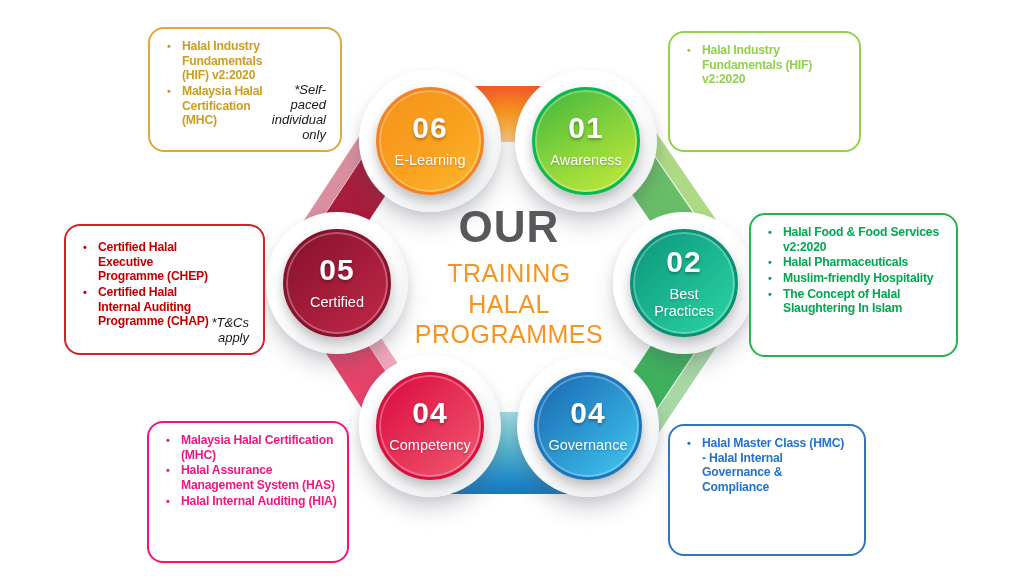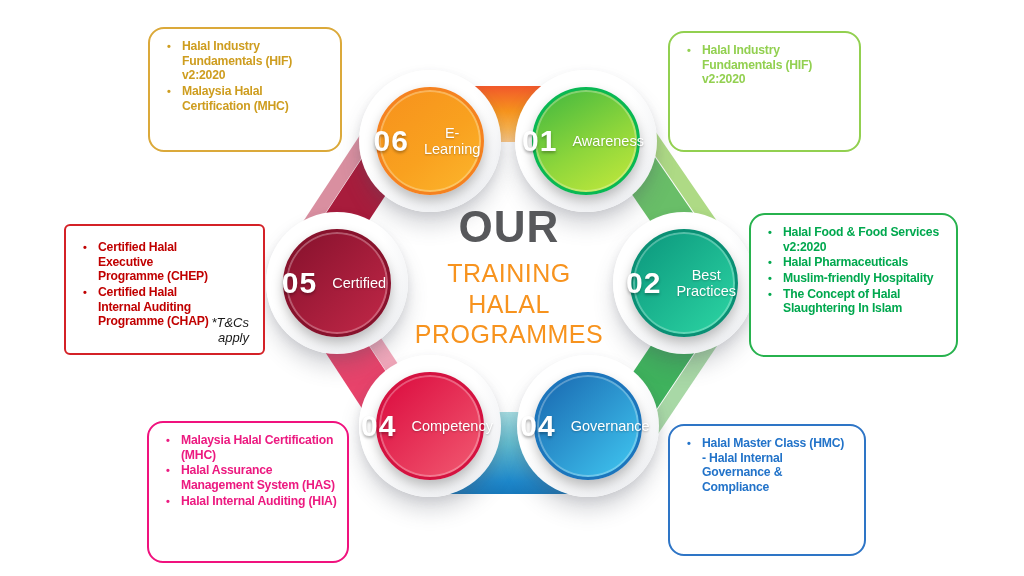--- a/index.html
+++ b/index.html
@@ -12,21 +12,21 @@
   
   .node { position:absolute; width:142px; height:142px; }
   .plate {
     position:absolute; inset:0; border-radius:50%;
     background: radial-gradient(circle at 36% 30%, #ffffff 50%, #f3f4f6 72%, #e1e3e8 100%);
     box-shadow: 0 14px 20px rgba(80,85,100,.22), 0 4px 8px rgba(80,85,100,.12);
   }
   .disc {
     position:absolute; left:17px; top:17px; width:102px; height:102px;
     border-radius:50%; border:3px solid;
-    display:flex; flex-direction:row; align-items:center; justify-content:center; gap:9px;
+    display:flex; flex-direction:column; align-items:center; justify-content:center; gap:9px;
     color:#fff; text-align:center;
     box-shadow: 0 6px 12px rgba(0,0,0,.25), inset 0 0 0 2px rgba(255,255,255,.28);
   }
   .num { font-size:30px; font-weight:bold; letter-spacing:1px; line-height:1;
          text-shadow:0 2px 3px rgba(0,0,0,.3); }
   .lbl { font-size:14.5px; line-height:1.12; text-shadow:0 1px 2px rgba(0,0,0,.25); padding:0 6px; }
 
   .n06 { left:359px; top:70px;  } .d06 { background:linear-gradient(140deg,#F7941D 10%,#F9A11F 55%,#FCB62D 100%); border-color:#F58220; }
   .n01 { left:515px; top:70px;  } .d01 { background:linear-gradient(150deg,#46B93F 5%,#8ED63B 55%,#C6EA3C 100%); border-color:#09B853; }
   .n02 { left:613px; top:212px; } .d02 { background:linear-gradient(135deg,#0E9C80 10%,#2BD3A2 95%); border-color:#0A8F74; }
@@ -51,21 +51,21 @@
                 letter-spacing:-.2px; line-height:1.2; margin:1px 0; }
   .callout li::before { content:"•"; position:absolute; left:5px; top:1px; font-size:11px; }
   .footnote { margin-top:auto; text-align:right; font-style:italic; font-size:13px;
               color:#1A1A1A; font-weight:normal; letter-spacing:0; padding-right:4px; }
 
   .co-elearning   { left:148px; top:27px;  width:194px; height:125px; border-color:#DBA93A; color:#CE9D1F; }
   .co-awareness   { left:668px; top:31px;  width:193px; height:121px; border-color:#92D050; color:#92D050; justify-content:center; }
   .co-best        { left:749px; top:213px; width:209px; height:144px; border-color:#27B24E; color:#00A84E; }
   .co-governance  { left:668px; top:424px; width:198px; height:132px; border-color:#2E75C6; color:#2273C9; justify-content:center; padding-right:18px; }
   .co-competency  { left:147px; top:421px; width:202px; height:142px; border-color:#F0127E; color:#EC1A80; }
-  .co-certified   { left:64px;  top:224px; width:201px; height:131px; border-color:#D42127; color:#C00000; padding-top:13px;border-radius:6px; }
+  .co-certified   { left:64px;  top:224px; width:201px; height:131px; border-color:#D42127; color:#C00000; padding-top:13px; }
 </style>
 </head>
 <body>
 
 <div class="canvas">
 
   <svg class="bg-svg" width="1024" height="576" viewBox="0 0 1024 576">
     <defs>
       <linearGradient id="gradTop" gradientUnits="userSpaceOnUse" x1="0" y1="86" x2="0" y2="142">
         <stop offset="0" stop-color="#F1582B"></stop>
@@ -153,20 +153,21 @@
       <div>HALAL</div>
       <div>PROGRAMMES</div>
     </div>
   </div>
 
   <div class="callout co-elearning">
     <ul>
         <li>Halal Industry Fundamentals (HIF) v2:2020</li>
         <li>Malaysia Halal Certification (MHC)</li>
       </ul>
+    <div class="footnote">*Self-paced individual only</div>
   </div>
 
   <div class="callout co-awareness">
     <ul>
         <li>Halal Industry Fundamentals (HIF) v2:2020</li>
       </ul>
   </div>
 
   <div class="callout co-best">
     <ul>

